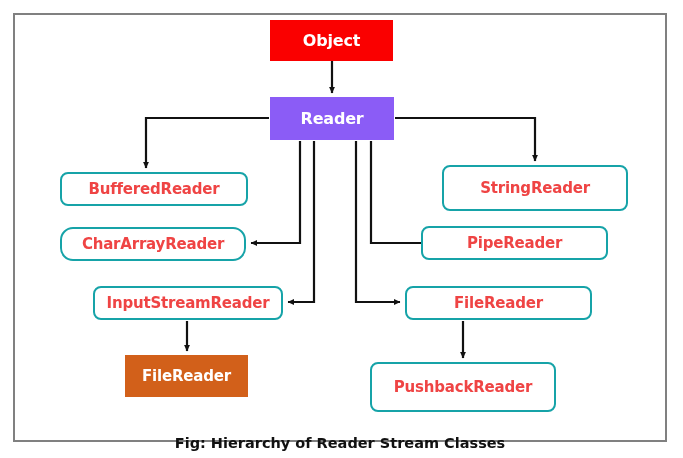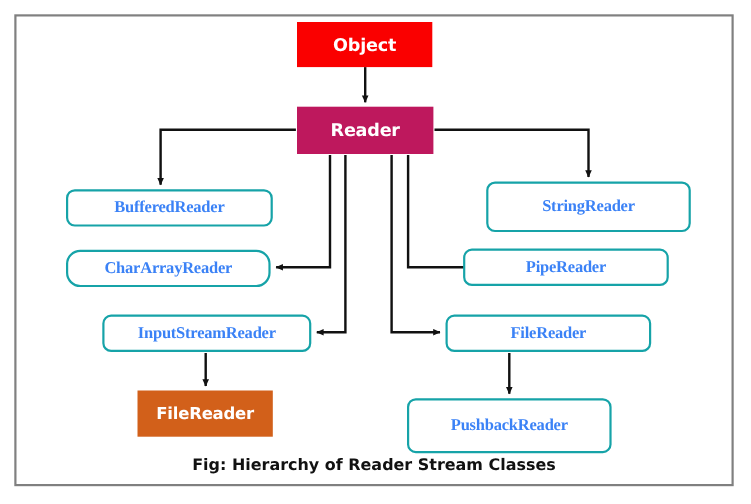--- a/index.html
+++ b/index.html
@@ -45,34 +45,34 @@
     letter-spacing: -0.2px;
     white-space: nowrap;
   }
   .node-fill {
     color: #ffffff;
     font-size: 16px;
     border: 0;
   }
   .node-outline {
     background: #ffffff;
-    color: #3b82f6;
+    color: #ef4444;
     border: 2.5px solid #16a3a8;
     border-radius: 8px;
     font-size: 15px;
-    font-family: Liberation Serif, serif;
   }
   .caption {
     position: absolute;
     left: 13px;
     width: 654px;
     text-align: center;
     font-size: 14.5px;
     font-weight: bold;
     color: #111111;
+    margin-top: 20px;
   }
 </style>
 </head>
 <body>
 
 <div id="canvas">
 
   <div id="frame"></div>
 
   <svg id="wires" viewBox="0 0 683 458" xmlns="http://www.w3.org/2000/svg">
@@ -91,21 +91,21 @@
       <path d="M356,141 L356,302 L400,302" marker-end="url(#ah)"></path>
       <path d="M187,321 L187,351" marker-end="url(#ah)"></path>
       <path d="M463,321 L463,358" marker-end="url(#ah)"></path>
     </g>
   </svg>
 
   <div class="node node-fill" style="left:270px; top:20px; width:123px; height:41px; background:#fa0000;">
     <span>Object</span>
   </div>
 
-  <div class="node node-fill" style="left:270px; top:97px; width:124px; height:43px; background:#be185d;">
+  <div class="node node-fill" style="left:270px; top:97px; width:124px; height:43px; background:#8b5cf6;">
     <span>Reader</span>
   </div>
 
   <div class="node node-outline" style="left:60px; top:172px; width:188px; height:34px;">
     <span>BufferedReader</span>
   </div>
 
   <div class="node node-outline" style="left:60px; top:227px; width:186px; height:34px;border-radius:13px;">
     <span>CharArrayReader</span>
   </div>

